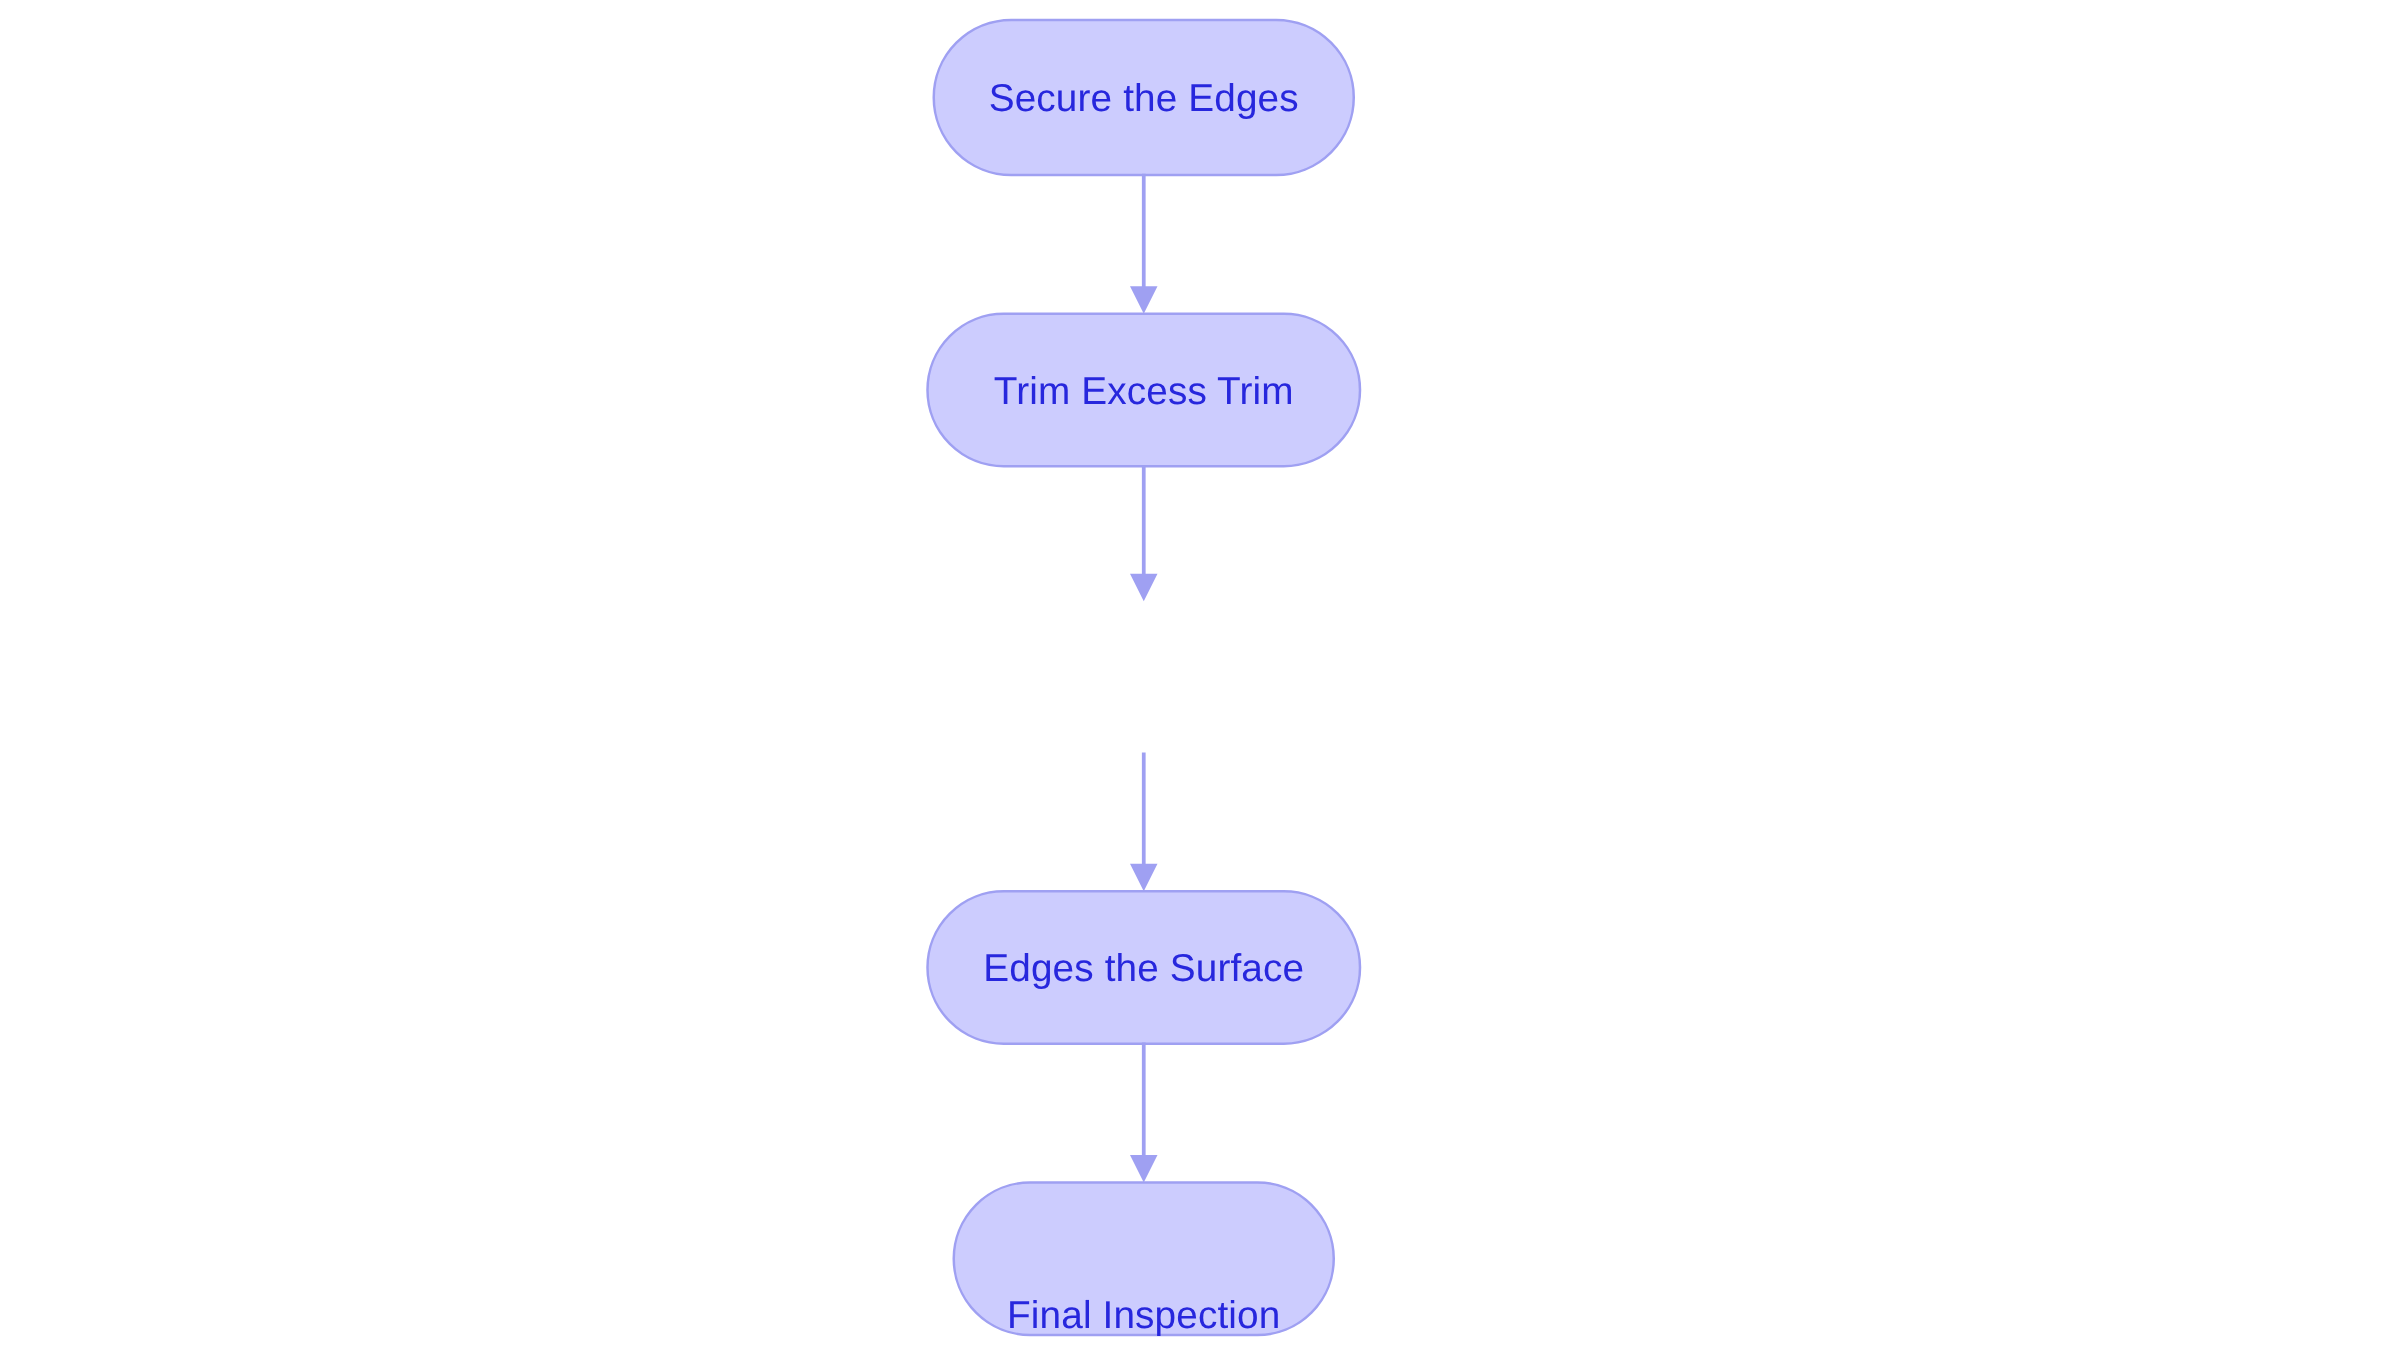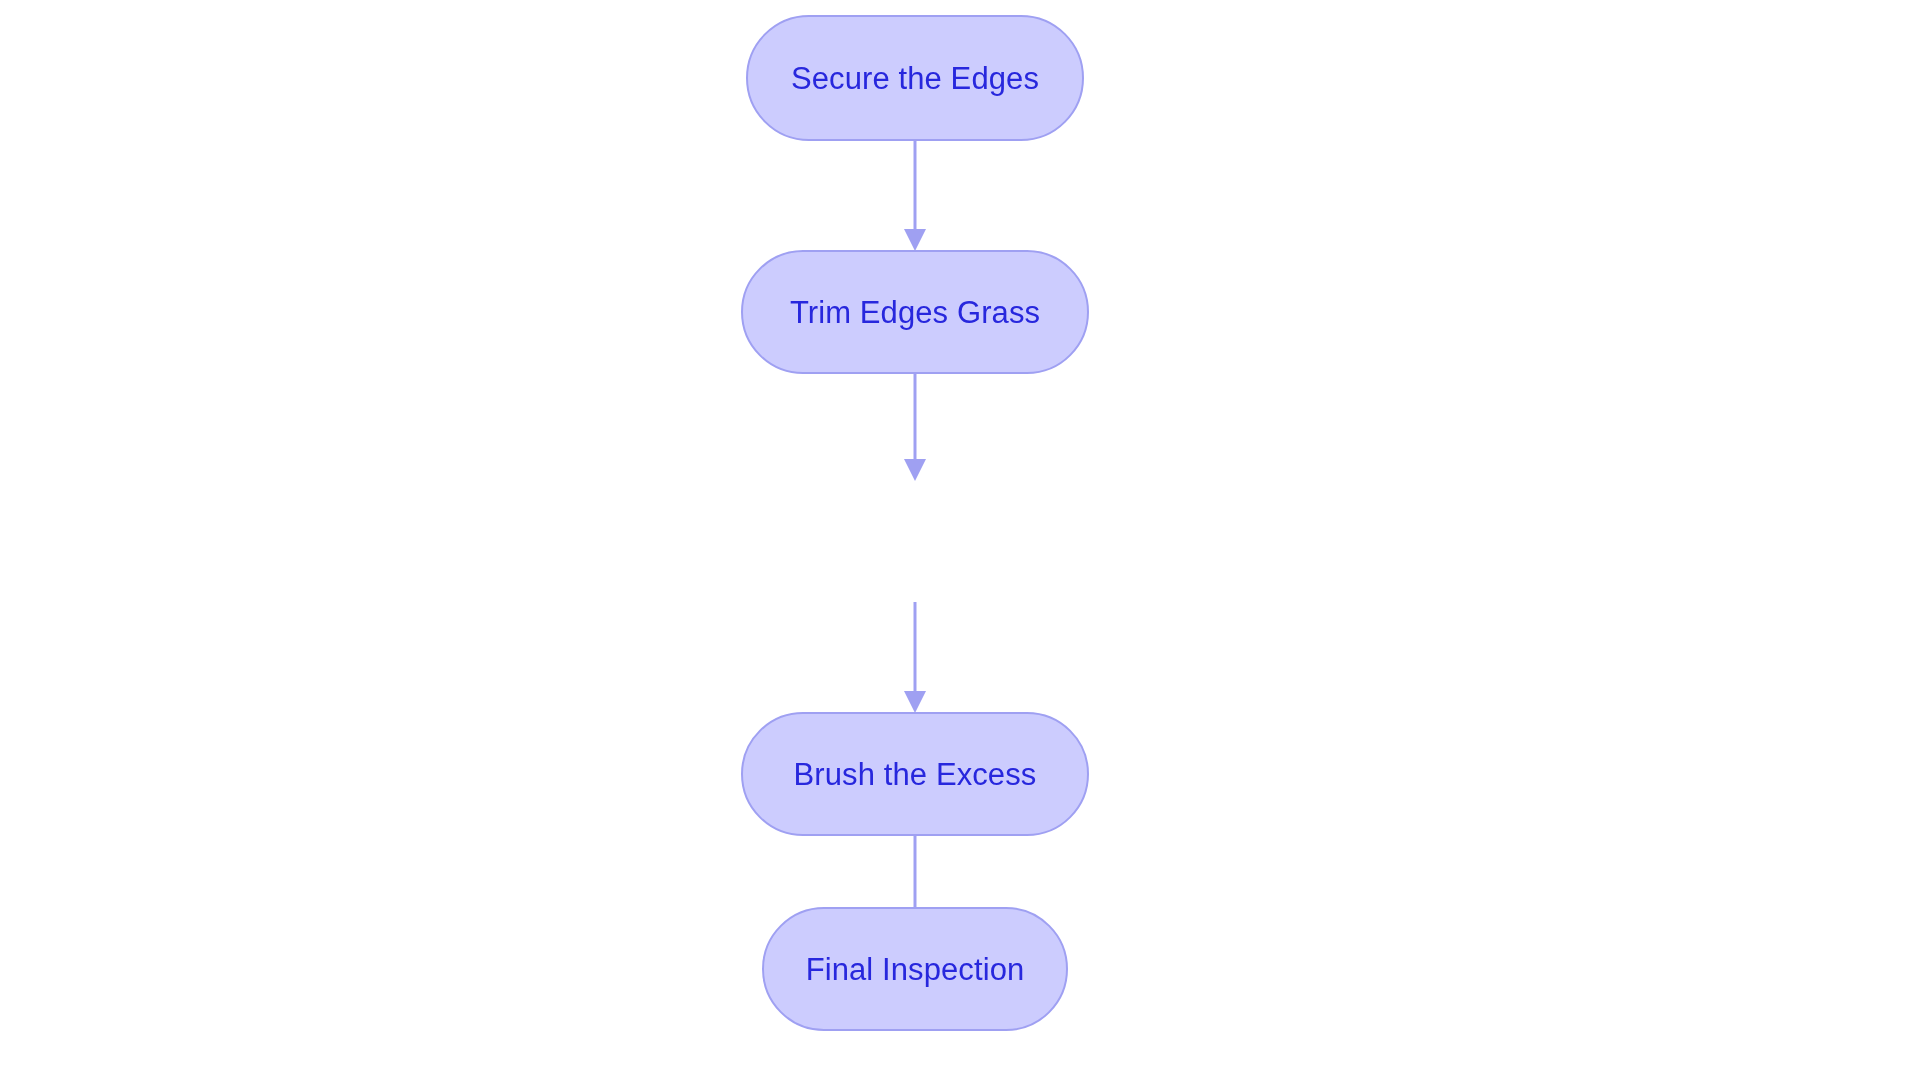--- a/index.html
+++ b/index.html
@@ -45,21 +45,21 @@
     white-space: nowrap;
     line-height: 1;
     user-select: none;
   }
 
   
   .node-1 { top: 15px;  width: 338px; height: 126px; }
   .node-2 { top: 250px; width: 348px; height: 124px; }
   .node-3 { top: 480px; width: 416px; height: 124px; }
   .node-4 { top: 712px; width: 348px; height: 124px; }
-  .node-5 { top: 907px; width: 306px; height: 124px; }
+  .node-5 { top: 945px; width: 306px; height: 124px; align-items: flex-end; }
 
   
   .connector {
     position: absolute;
     left: 50%;
     transform: translateX(-50%);
     width: 24px;
     pointer-events: none;
   }
   .connector svg {
@@ -82,40 +82,40 @@
   </div>
 
   <div class="connector conn-1">
     <svg width="24" height="113" viewBox="0 0 24 113" aria-hidden="true">
       <line x1="12" y1="0" x2="12" y2="92" stroke="#9fa0f2" stroke-width="3"></line>
       <polygon points="12,112 1,90 23,90" fill="#9fa0f2"></polygon>
     </svg>
   </div>
 
   <div class="node node-2">
-    <span class="node-label">Trim Edges Grass</span>
+    <span class="node-label">Trim Excess Trim</span>
   </div>
 
   <div class="connector conn-2">
     <svg width="24" height="110" viewBox="0 0 24 110" aria-hidden="true">
       <line x1="12" y1="0" x2="12" y2="89" stroke="#9fa0f2" stroke-width="3"></line>
       <polygon points="12,109 1,87 23,87" fill="#9fa0f2"></polygon>
     </svg>
   </div>
 
 
   <div class="connector conn-3">
     <svg width="24" height="112" viewBox="0 0 24 112" aria-hidden="true">
       <line x1="12" y1="0" x2="12" y2="91" stroke="#9fa0f2" stroke-width="3"></line>
       <polygon points="12,111 1,89 23,89" fill="#9fa0f2"></polygon>
     </svg>
   </div>
 
   <div class="node node-4">
-    <span class="node-label">Brush the Excess</span>
+    <span class="node-label">Edges the Surface</span>
   </div>
 
   <div class="connector conn-4">
     <svg width="24" height="113" viewBox="0 0 24 113" aria-hidden="true">
       <line x1="12" y1="0" x2="12" y2="92" stroke="#9fa0f2" stroke-width="3"></line>
       <polygon points="12,112 1,90 23,90" fill="#9fa0f2"></polygon>
     </svg>
   </div>
 
   <div class="node node-5">

